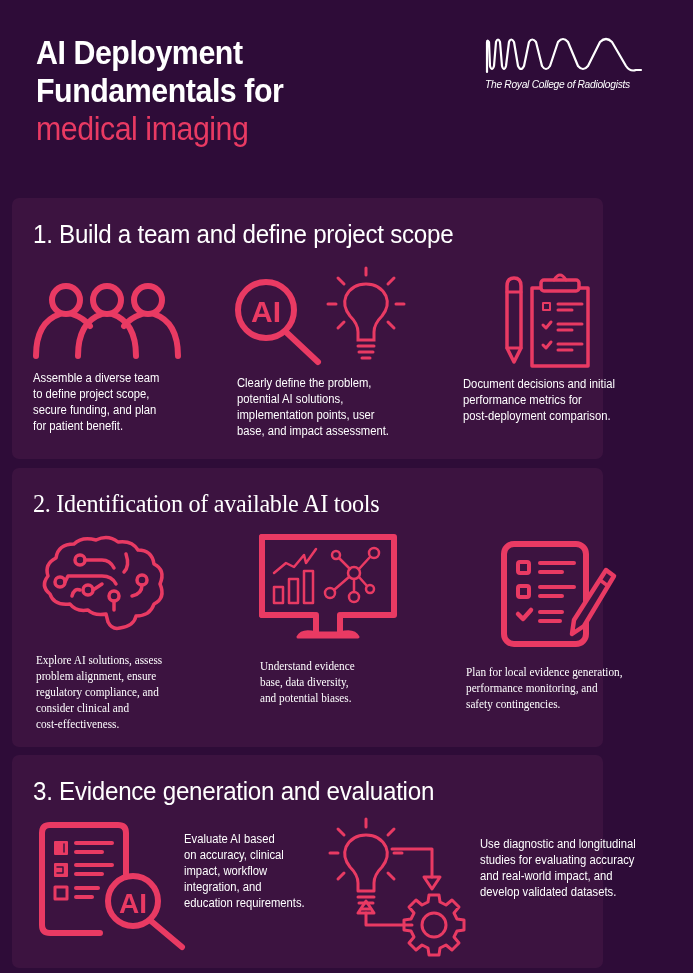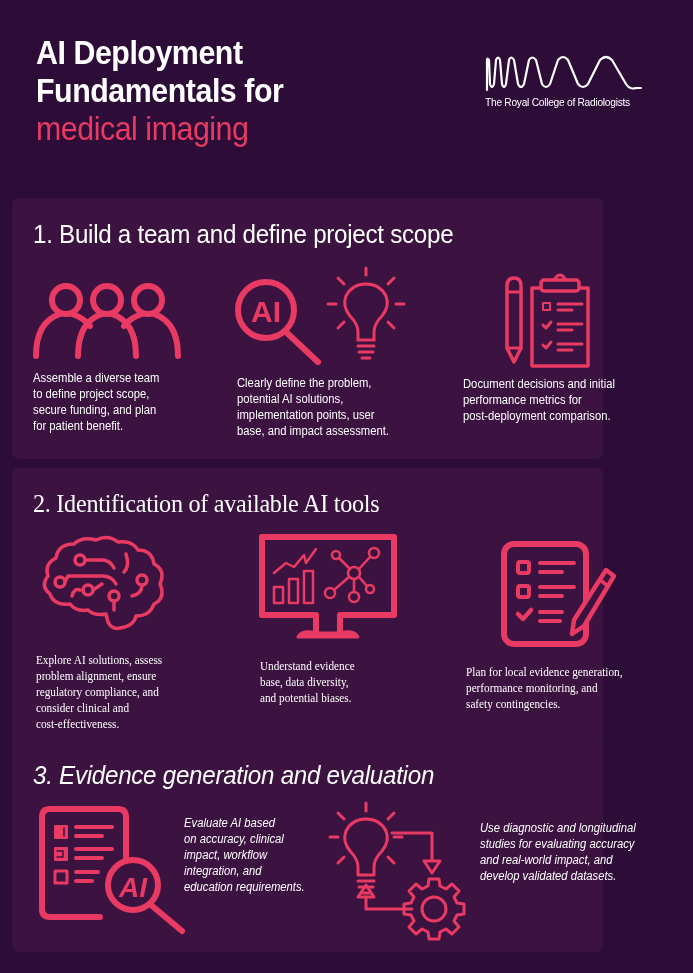--- a/index.html
+++ b/index.html
@@ -13,35 +13,35 @@
     .abs { position: absolute; }
     .title {
       left: 36px; top: 34px;
       font-size: 33px; line-height: 38px;
       font-weight: bold;
       letter-spacing: -0.5px;
       transform: scaleX(0.92);
       transform-origin: left top;
     }
     .title .accent { color: #e93a63; font-weight: normal; }
-    .logo { left: 484px; top: 54px; width: 160px; }
+    .logo { left: 484px; top: 36px; width: 160px; font-style: italic; }
     .logo svg { display: block; }
     .logo-text {
       font-size: 11px; color: #ffffff; margin-top: 4px;
       letter-spacing: -0.3px; transform: scaleX(0.93); transform-origin: left top;
       white-space: nowrap; margin-left: 1px;
     }
     .panel {
       left: 12px; width: 591px;
       background: #3c1340;
       border-radius: 7px;
     }
     .p1 { top: 198px; height: 261px; }
     .p2 { top: 468px; height: 279px; font-family: Liberation Serif, serif; }
-    .p3 { top: 739px; height: 213px; font-style: italic; }
+    .p3 { top: 755px; height: 213px; }
     .panel-title {
       position: absolute; left: 21px; top: 20px;
       font-size: 26px; line-height: 32px; font-weight: normal;
       letter-spacing: -0.3px; white-space: nowrap;
       transform: scaleX(0.93); transform-origin: left top;
     }
     .desc {
       position: absolute;
       font-size: 12.5px; line-height: 16px; color: #ffffff;
       transform: scaleX(0.9); transform-origin: left top;

